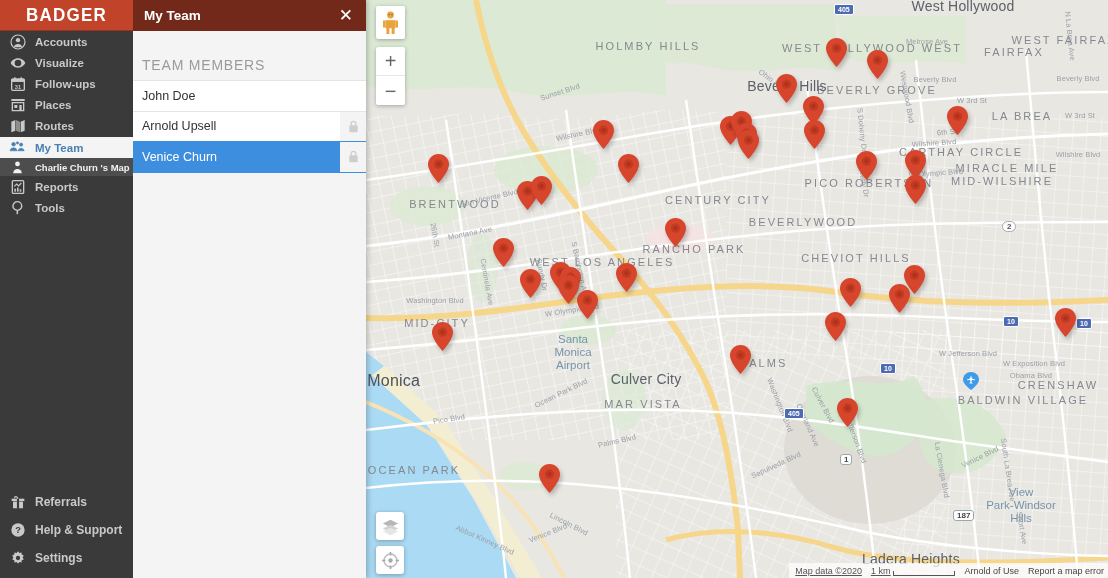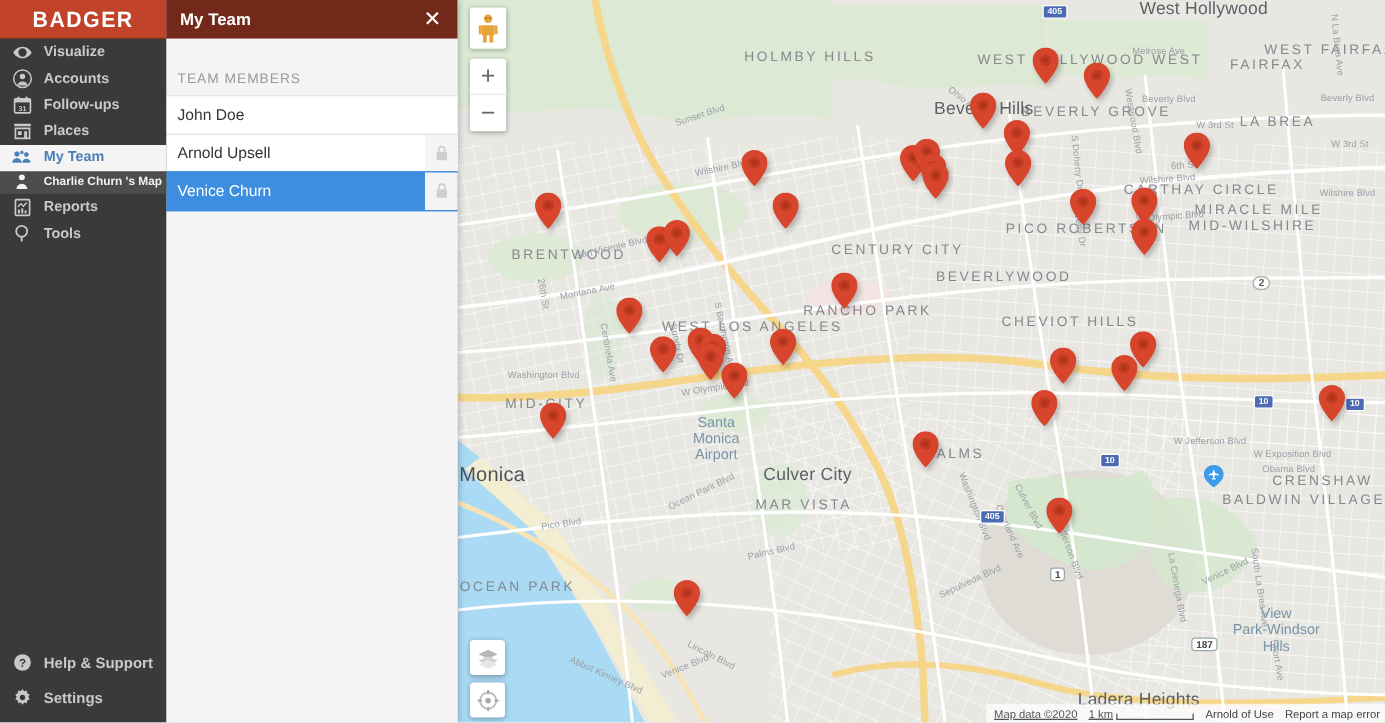--- a/index.html
+++ b/index.html
@@ -69,21 +69,21 @@
     height: 31px; background: #73291a; display: flex; align-items: center;
     justify-content: space-between; padding: 0 11px 0 11px;
   }
   #panel-title { color: #fff; font-size: 13.5px; font-weight: bold; }
   #panel-close {
     color: #fff; font-size: 17px; line-height: 1; cursor: pointer;
     font-weight: 300; padding: 0 2px;
   }
   #panel-body { flex: 1 1 auto; background: #f4f4f4; }
   .section-label {
-    padding: 26px 0 8px 9px; font-size: 11px; color: #9a9a9a;
+    padding: 26px 0 8px 9px; font-size: 14px; color: #9a9a9a;
     letter-spacing: .8px; font-weight: normal;
   }
   .member-row {
     height: 31.5px; background: #fff; border-top: 1px solid #e4e4e4;
     border-bottom: 1px solid #e4e4e4; display: flex; align-items: center;
     padding-left: 9px; font-size: 12.5px; color: #333; cursor: pointer;
     position: relative; margin-top: -1px;
   }
   .member-row.selected { background: #3e8ee0; color: #fff; border-color:#3e8ee0;}
   .member-row .lock {
@@ -176,36 +176,36 @@
   <div id="sidebar">
     <div id="logo-bar">
       <span class="logo-text">BADGER</span>
     </div>
 
     <div class="nav-list">
 
       <div class="nav-item">
         <span class="nav-ico">
           <svg width="16" height="16" viewBox="0 0 24 24">
-              <path fill="#c9c9c9" d="M12 5C6.5 5 2.2 9.1 1 12c1.2 2.9 5.5 7 11 7s9.8-4.1 11-7c-1.2-2.9-5.5-7-11-7zm0 12a5 5 0 1 1 0-10 5 5 0 0 1 0 10z"></path>
-              <circle cx="12" cy="12" r="2.6" fill="#3a3a3a"></circle>
-            </svg>
-        </span>
-        <span>Visualize</span>
-      </div>
-
-      <div class="nav-item">
-        <span class="nav-ico">
-          <svg width="16" height="16" viewBox="0 0 24 24">
               <circle cx="12" cy="12" r="10.5" fill="none" stroke="#c9c9c9" stroke-width="1.8"></circle>
               <circle cx="12" cy="9.3" r="3.2" fill="#c9c9c9"></circle>
               <path fill="#c9c9c9" d="M5.8 20a6.4 6.4 0 0 1 12.4 0z"></path>
             </svg>
         </span>
         <span>Accounts</span>
+      </div>
+
+      <div class="nav-item">
+        <span class="nav-ico">
+          <svg width="16" height="16" viewBox="0 0 24 24">
+              <path fill="#c9c9c9" d="M12 5C6.5 5 2.2 9.1 1 12c1.2 2.9 5.5 7 11 7s9.8-4.1 11-7c-1.2-2.9-5.5-7-11-7zm0 12a5 5 0 1 1 0-10 5 5 0 0 1 0 10z"></path>
+              <circle cx="12" cy="12" r="2.6" fill="#3a3a3a"></circle>
+            </svg>
+        </span>
+        <span>Visualize</span>
       </div>
 
       <div class="nav-item">
         <span class="nav-ico">
           <svg width="16" height="16" viewBox="0 0 24 24">
               <rect x="2.5" y="4.5" width="19" height="17" rx="1.6" fill="none" stroke="#c9c9c9" stroke-width="2"></rect>
               <rect x="2.5" y="4.5" width="19" height="4.4" fill="#c9c9c9"></rect>
               <rect x="6" y="2" width="2.4" height="4.4" fill="#c9c9c9"></rect>
               <rect x="15.6" y="2" width="2.4" height="4.4" fill="#c9c9c9"></rect>
               <text x="12" y="19" font-size="8.5" fill="#c9c9c9" text-anchor="middle" font-family="sans-serif">31</text>
@@ -219,20 +219,30 @@
           <svg width="16" height="16" viewBox="0 0 24 24">
               <path fill="#c9c9c9" d="M2 3h20v3H2z"></path>
               <path fill="none" stroke="#c9c9c9" stroke-width="2" d="M3.5 8.5h17v12h-17z"></path>
               <rect x="6.5" y="12" width="4.5" height="4.5" fill="#c9c9c9"></rect>
               <rect x="14" y="12" width="3.5" height="8.5" fill="#c9c9c9"></rect>
             </svg>
         </span>
         <span>Places</span>
       </div>
 
+      <div class="nav-item">
+        <span class="nav-ico">
+          <svg width="16" height="16" viewBox="0 0 24 24">
+              <path fill="#c9c9c9" d="M2 5.5 8 3v16l-6 2.5z"></path>
+              <path fill="#8d8d8d" d="M9 3l6 2.5v16L9 19z"></path>
+              <path fill="#c9c9c9" d="M16 5.5 22 3v16l-6 2.5z"></path>
+            </svg>
+        </span>
+        <span>Routes</span>
+      </div>
 
       <div class="nav-item active">
         <span class="nav-ico">
           <svg width="17" height="15" viewBox="0 0 26 20">
               <circle cx="7" cy="5" r="2.8" fill="#4a7fb5"></circle>
               <path fill="#4a7fb5" d="M1.6 15a5.5 5.5 0 0 1 10.8 0z"></path>
               <circle cx="18.5" cy="5.6" r="2.4" fill="#4a7fb5"></circle>
               <path fill="#4a7fb5" d="M13.8 15a4.8 4.8 0 0 1 9.4 0z"></path>
               <circle cx="13" cy="3" r="1.7" fill="#4a7fb5"></circle>
             </svg>
@@ -270,20 +280,31 @@
               <path stroke="#c9c9c9" stroke-width="2.3" d="M11 15.8v5.4"></path>
             </svg>
         </span>
         <span>Tools</span>
       </div>
     </div>
 
     <div class="nav-spacer"></div>
 
     <div class="nav-bottom">
+      <div class="nav-item">
+        <span class="nav-ico">
+          <svg width="16" height="16" viewBox="0 0 24 24">
+              <rect x="2.5" y="7" width="19" height="3.6" fill="#c9c9c9"></rect>
+              <rect x="4.5" y="11.4" width="15" height="10" fill="#c9c9c9"></rect>
+              <rect x="10.4" y="5" width="3.2" height="17" fill="#3a3a3a"></rect>
+              <path fill="none" stroke="#c9c9c9" stroke-width="1.8" d="M12 7C10.5 3 6.5 3 7 6.2"></path>
+            </svg>
+        </span>
+        <span>Referrals</span>
+      </div>
       <div class="nav-item">
         <span class="nav-ico">
           <svg width="16" height="16" viewBox="0 0 24 24">
               <circle cx="12" cy="12" r="10" fill="#c9c9c9"></circle>
               <text x="12" y="17" font-size="14" fill="#3a3a3a" text-anchor="middle" font-family="sans-serif" font-weight="bold">?</text>
             </svg>
         </span>
         <span>Help &amp; Support</span>
       </div>
       <div class="nav-item">
@@ -394,42 +415,42 @@
       <path d="M660 50 C668 140 676 240 688 340 C698 424 706 500 712 578" stroke="#fff" stroke-width="2.4" fill="none"></path>
     </svg>
 
     <div id="map-labels">
         <div class="map-lbl lbl-hood" style="left: 282px; top: 46px; transform: translate(-50%, -50%);">HOLMBY HILLS</div>
         <div class="map-lbl lbl-city" style="left: 597px; top: 6px; transform: translate(-50%, -50%);">West Hollywood</div>
         <div class="map-lbl lbl-hood" style="left: 506px; top: 48px; transform: translate(-50%, -50%);">WEST HOLLYWOOD WEST</div>
         <div class="map-lbl lbl-hood" style="left: 648px; top: 52px; transform: translate(-50%, -50%);">FAIRFAX</div>
         <div class="map-lbl lbl-hood" style="left: 511px; top: 90px; transform: translate(-50%, -50%);">BEVERLY GROVE</div>
         <div class="map-lbl lbl-city" style="left: 421px; top: 86px; transform: translate(-50%, -50%);">Beverly Hills</div>
-        <div class="map-lbl lbl-hood" style="left: 656px; top: 98px; transform: translate(-50%, -50%);">LA BREA</div>
+        <div class="map-lbl lbl-hood" style="left: 656px; top: 116px; transform: translate(-50%, -50%);">LA BREA</div>
         <div class="map-lbl lbl-hood" style="left: 595px; top: 152px; transform: translate(-50%, -50%);">CARTHAY CIRCLE</div>
         <div class="map-lbl lbl-hood" style="left: 641px; top: 168px; transform: translate(-50%, -50%);">MIRACLE MILE</div>
         <div class="map-lbl lbl-hood" style="left: 636px; top: 181px; transform: translate(-50%, -50%);">MID-WILSHIRE</div>
         <div class="map-lbl lbl-hood" style="left: 503px; top: 183px; transform: translate(-50%, -50%);">PICO ROBERTSON</div>
         <div class="map-lbl lbl-hood" style="left: 352px; top: 200px; transform: translate(-50%, -50%);">CENTURY CITY</div>
         <div class="map-lbl lbl-hood" style="left: 437px; top: 222px; transform: translate(-50%, -50%);">BEVERLYWOOD</div>
         <div class="map-lbl lbl-hood" style="left: 89px; top: 204px; transform: translate(-50%, -50%);">BRENTWOOD</div>
         <div class="map-lbl lbl-hood" style="left: 236px; top: 262px; transform: translate(-50%, -50%);">WEST LOS ANGELES</div>
         <div class="map-lbl lbl-hood" style="left: 328px; top: 249px; transform: translate(-50%, -50%);">RANCHO PARK</div>
         <div class="map-lbl lbl-hood" style="left: 490px; top: 258px; transform: translate(-50%, -50%);">CHEVIOT HILLS</div>
         <div class="map-lbl lbl-hood" style="left: 71px; top: 323px; transform: translate(-50%, -50%);">MID-CITY</div>
         <div class="map-lbl lbl-city-big" style="left: 4px; top: 381px; transform: translate(-50%, -50%);">Santa Monica</div>
         <div class="map-lbl lbl-poi" style="left: 207px; top: 352px; transform: translate(-50%, -50%);">Santa<br>Monica<br>Airport</div>
         <div class="map-lbl lbl-hood" style="left: 277px; top: 404px; transform: translate(-50%, -50%);">MAR VISTA</div>
         <div class="map-lbl lbl-hood" style="left: 398px; top: 363px; transform: translate(-50%, -50%);">PALMS</div>
         <div class="map-lbl lbl-city" style="left: 280px; top: 379px; transform: translate(-50%, -50%);">Culver City</div>
         <div class="map-lbl lbl-hood" style="left: 48px; top: 470px; transform: translate(-50%, -50%);">OCEAN PARK</div>
         <div class="map-lbl lbl-hood" style="left: 122px; top: 584px; transform: translate(-50%, -50%);">VENICE</div>
         <div class="map-lbl lbl-city" style="left: 545px; top: 559px; transform: translate(-50%, -50%);">Ladera Heights</div>
         <div class="map-lbl lbl-poi" style="left: 655px; top: 505px; transform: translate(-50%, -50%);">View<br>Park-Windsor<br>Hills</div>
-        <div class="map-lbl lbl-hood" style="left: 657px; top: 400px; transform: translate(-50%, -50%); margin-left: 20px;">BALDWIN VILLAGE</div>
+        <div class="map-lbl lbl-hood" style="left: 657px; top: 400px; transform: translate(-50%, -50%);">BALDWIN VILLAGE</div>
         <div class="map-lbl lbl-hood" style="left: 692px; top: 385px; transform: translate(-50%, -50%);">CRENSHAW</div>
         <div class="map-lbl lbl-hood" style="left: 698px; top: 40px; transform: translate(-50%, -50%);">WEST FAIRFAX</div>
       </div>
 
     <div id="street-labels">
         <div class="map-lbl lbl-st" style="left: 194px; top: 92px; transform: translate(-50%, -50%) rotate(-18deg);">Sunset Blvd</div>
         <div class="map-lbl lbl-st" style="left: 561px; top: 41px; transform: translate(-50%, -50%) rotate(0deg);">Melrose Ave</div>
         <div class="map-lbl lbl-st" style="left: 569px; top: 79px; transform: translate(-50%, -50%) rotate(0deg);">Beverly Blvd</div>
         <div class="map-lbl lbl-st" style="left: 712px; top: 78px; transform: translate(-50%, -50%) rotate(0deg);">Beverly Blvd</div>
         <div class="map-lbl lbl-st" style="left: 212px; top: 134px; transform: translate(-50%, -50%) rotate(-12deg);">Wilshire Blvd</div>

